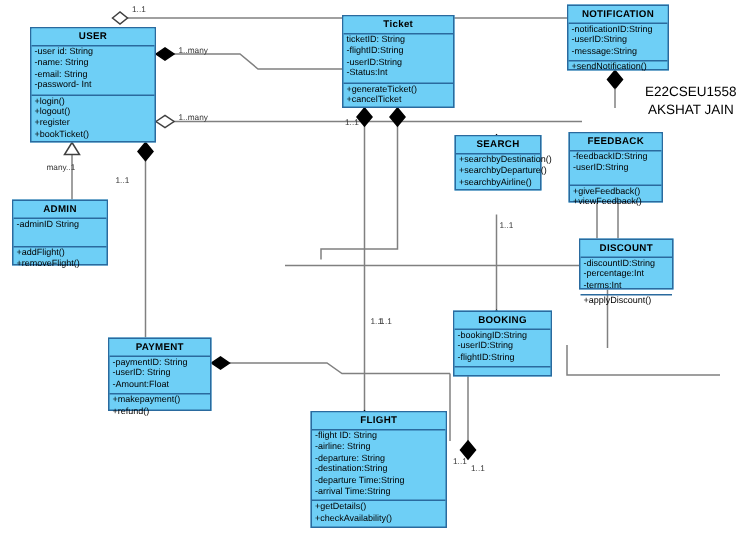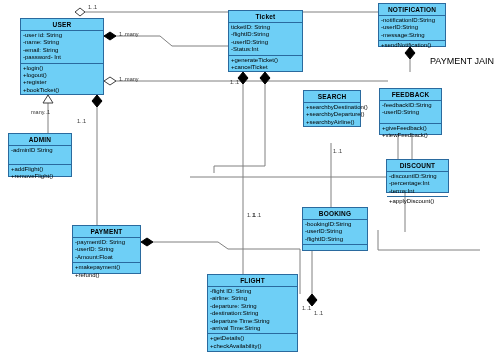--- a/index.html
+++ b/index.html
@@ -226,16 +226,17 @@
   <span class="mult" style="left:31px;top:109px;">many..1</span>
   <span class="mult" style="left:77px;top:118px;">1..1</span>
   <span class="mult" style="left:230px;top:79px;">1..1</span>
   <span class="mult" style="left:333px;top:148px;">1..1</span>
   <span class="mult" style="left:247px;top:212px;">1..1</span>
   <span class="mult" style="left:314px;top:310px;">1..1</span>
   <span class="mult" style="left:302px;top:305px;">1..1</span>
   <span class="mult" style="left:252px;top:212px;">1..1</span>
 
   <div class="credit" style="left:430px;top:55px;">
-    <div>PAYMENT JAIN</div>
+    <div>E22CSEU1558</div>
+    <div>AKSHAT JAIN</div>
   </div>
 
 </div>
 
 </body></html>

